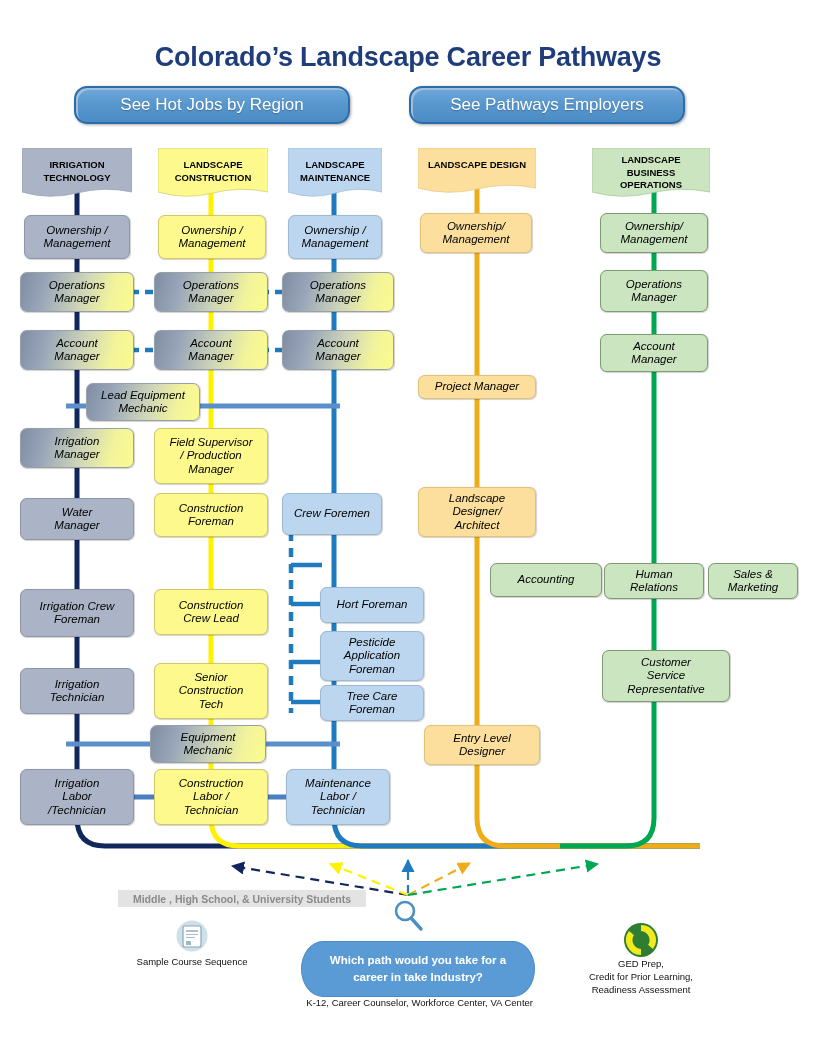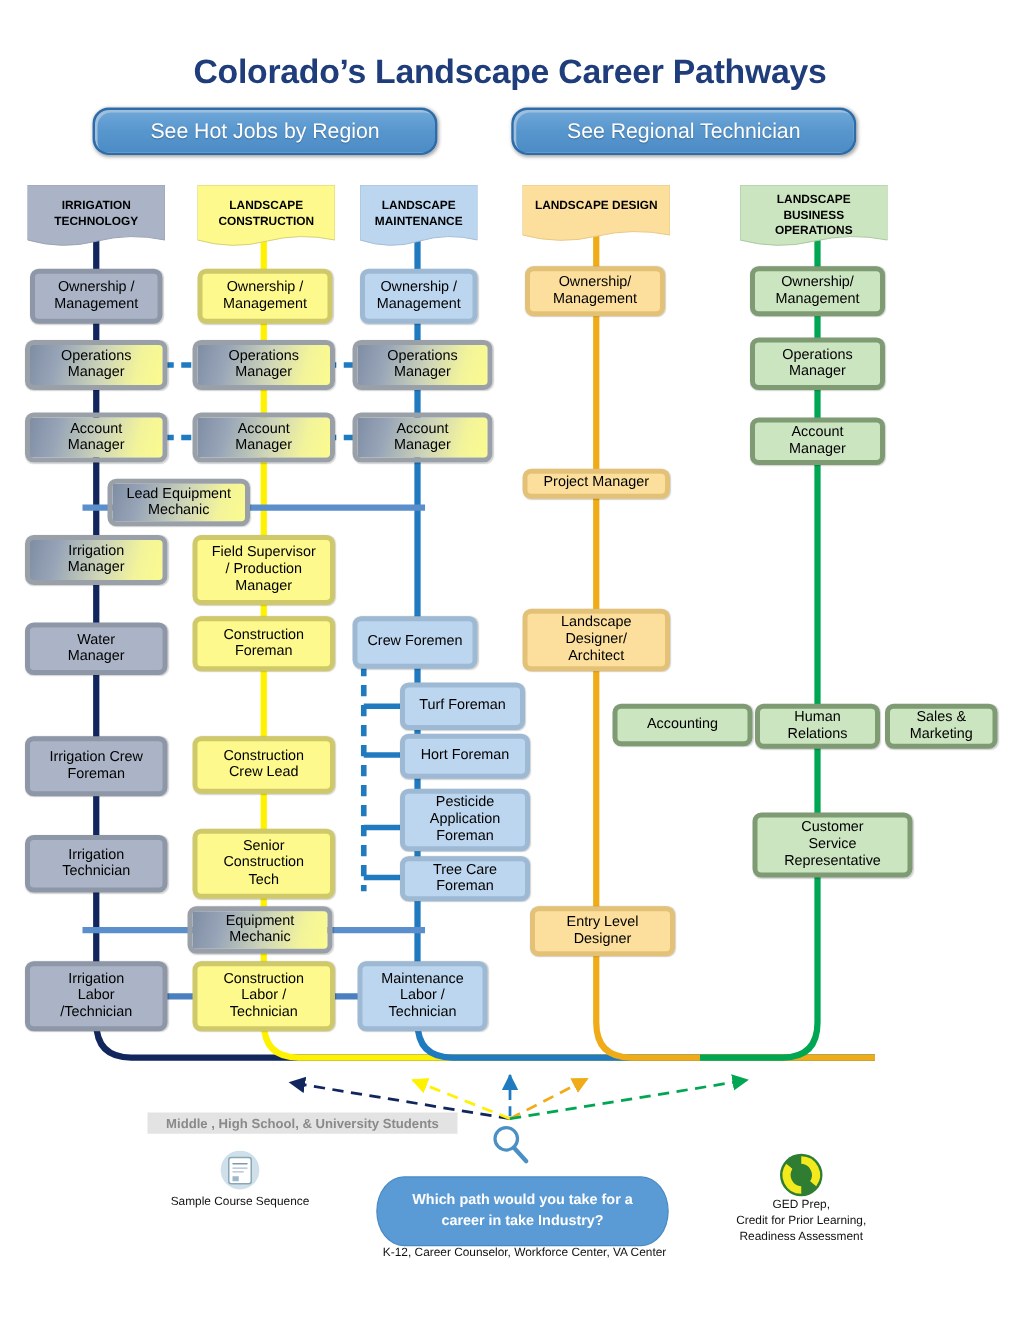--- a/index.html
+++ b/index.html
@@ -36,27 +36,28 @@
     position:absolute;left:0;top:0;width:100%;
     text-align:center;font-size:9.5px;font-weight:bold;color:#000;
     line-height:12.5px;padding-top:11px;box-sizing:border-box;
     white-space:pre-line;
   }
 
   
   .box{
     position:absolute;
     border-radius:7px;
-    border:4px solid #0c4a6e;
+    border:1px solid #0c4a6e;
     box-sizing:border-box;
     display:flex;align-items:center;justify-content:center;
     text-align:center;
     font-size:11.5px;color:#000;line-height:13.5px;
     white-space:pre-line;
     box-shadow:0.5px 0.5px 1px rgba(0,0,0,.18);
+    font-style:italic;
   }
   .b-gray   {background:#aab4c6;border-color:#8e97a8;}
   .b-yellow {background:#fdf98d;border-color:#cfc96a;}
   .b-lblue  {background:#bcd6ef;border-color:#9db9d4;}
   .b-gold   {background:#fcdf9c;border-color:#e3c277;}
   .b-green  {background:#cbe5c0;border-color:#7f9b74;}
   .b-grad   {background:linear-gradient(105deg,#7f8da4 0%,#98a5b8 22%,#cfd6b8 55%,#f3f49a 80%,#fbfb8f 100%);border-color:#9aa0a8;}
 
   
   .legend-band{
@@ -80,21 +81,21 @@
 <body>
 
 <div id="stage">
 
   <div class="title">Colorado’s Landscape Career Pathways</div>
 
   <div class="topbtn" style="left:74px;top:86px;width:272px;">
     <span>See Hot Jobs by Region</span>
   </div>
   <div class="topbtn" style="left:409px;top:86px;width:272px;">
-    <span>See Regional Technician</span>
+    <span>See Pathways Employers</span>
   </div>
 
   <svg id="svg-layer" viewBox="0 0 816 1056">
     <defs>
       <marker id="arrNavy" markerWidth="7" markerHeight="7" refX="5.5" refY="3" orient="auto">
         <path d="M0,0 L6,3 L0,6 z" fill="#12265e"></path>
       </marker>
       <marker id="arrYellow" markerWidth="7" markerHeight="7" refX="5.5" refY="3" orient="auto">
         <path d="M0,0 L6,3 L0,6 z" fill="#fff200"></path>
       </marker>
@@ -231,21 +232,20 @@
 MAINTENANCE</div>
   </div>
 
   <div class="box b-lblue" style="left:288px;top:215px;width:94px;height:44px;">Ownership /
 Management</div>
   <div class="box b-grad" style="left:282px;top:272px;width:112px;height:40px;">Operations
 Manager</div>
   <div class="box b-grad" style="left:282px;top:330px;width:112px;height:40px;">Account
 Manager</div>
   <div class="box b-lblue" style="left:282px;top:493px;width:100px;height:42px;">Crew Foremen</div>
-  <div class="box b-lblue" style="left:320px;top:546px;width:100px;height:38px;">Turf Foreman</div>
   <div class="box b-lblue" style="left:320px;top:587px;width:104px;height:36px;">Hort Foreman</div>
   <div class="box b-lblue" style="left:320px;top:631px;width:104px;height:50px;">Pesticide
 Application
 Foreman</div>
   <div class="box b-lblue" style="left:320px;top:685px;width:104px;height:36px;">Tree Care
 Foreman</div>
   <div class="box b-lblue" style="left:286px;top:769px;width:104px;height:56px;">Maintenance
 Labor /
 Technician</div>
 

